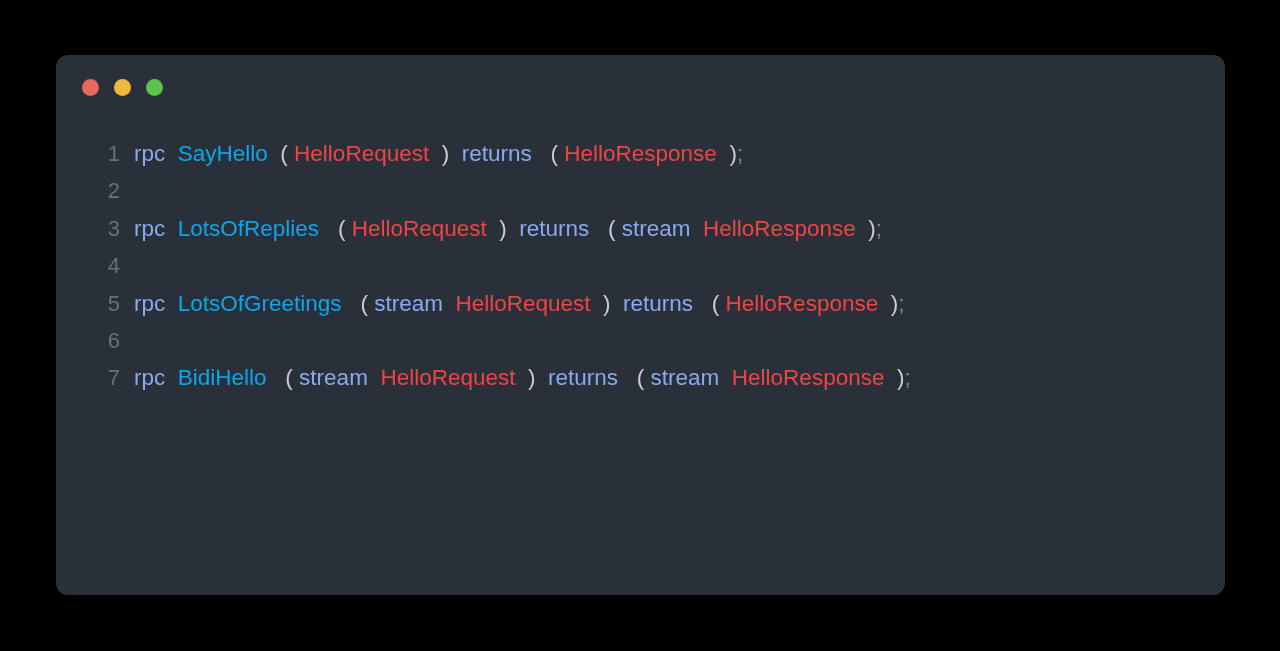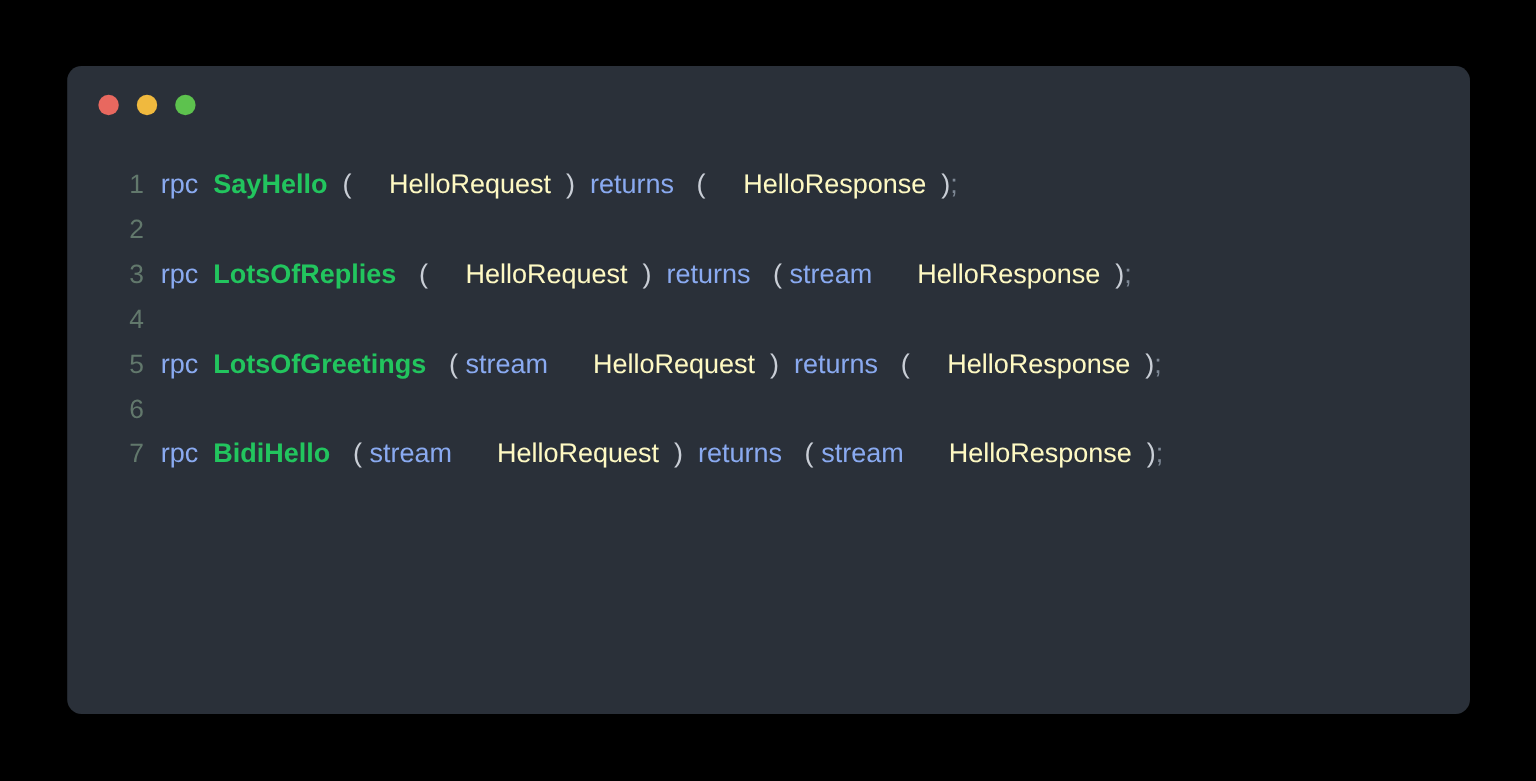--- a/index.html
+++ b/index.html
@@ -82,22 +82,22 @@
   }
 
   .line-content {
     display: flex;
     align-items: flex-start;
     white-space: pre;
   }
 
   
   .tok-kw    { color: #8aaaf0; }  
-  .tok-id    { color: #22c55e; font-weight: bold; }  
-  .tok-type  { color: #fef9c3; margin-left: 25px; }  
+  .tok-id    { color: #0ea5e9; }  
+  .tok-type  { color: #ef4444; }  
   .tok-punct { color: #c9ced6; }  
   .tok-semi  { color: #7d8794; }  
   .tok-sp    { color: transparent; }
 </style>
 </head>
 <body>
 
 <div id="code-window">
 
   <div id="titlebar">

